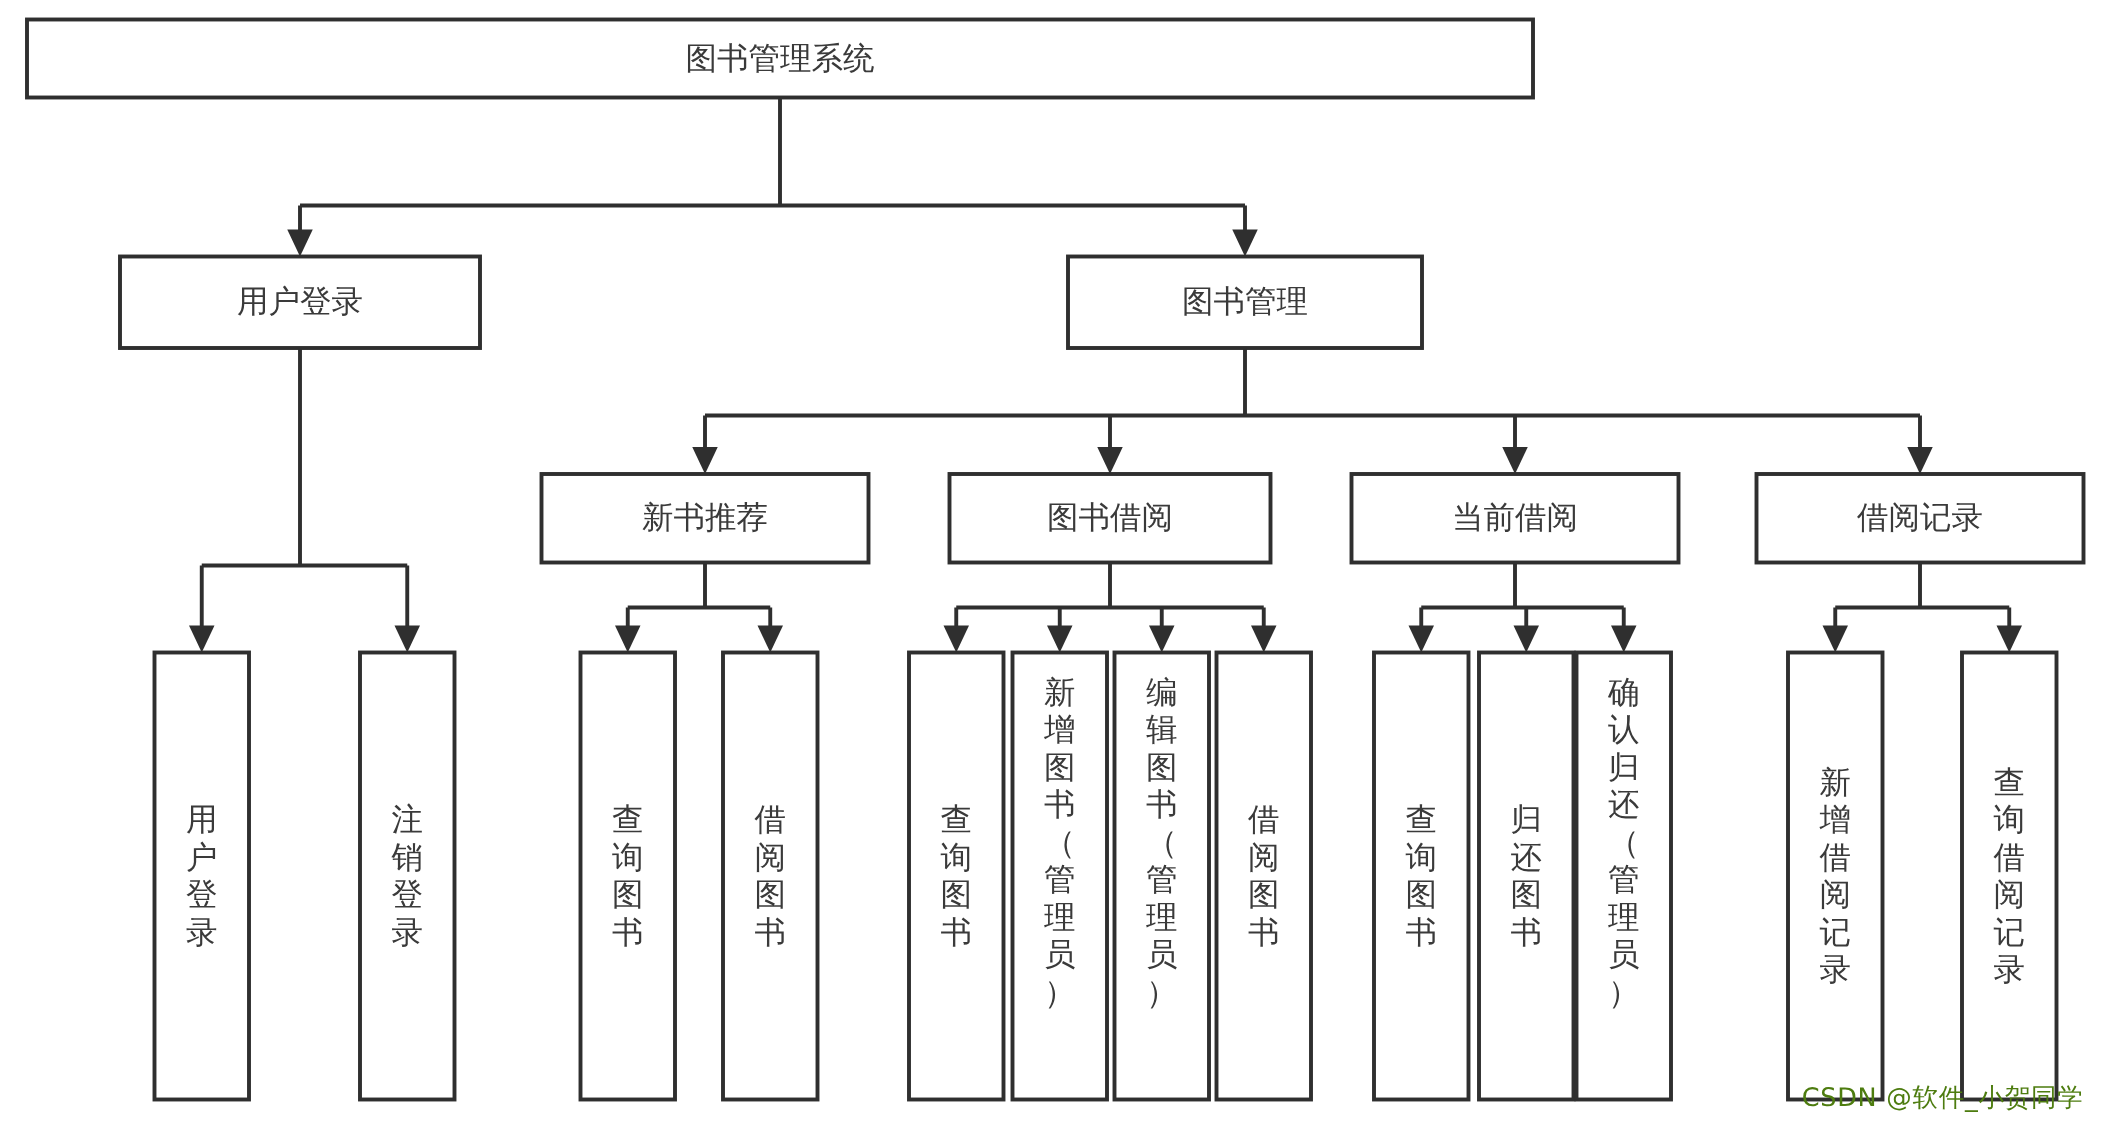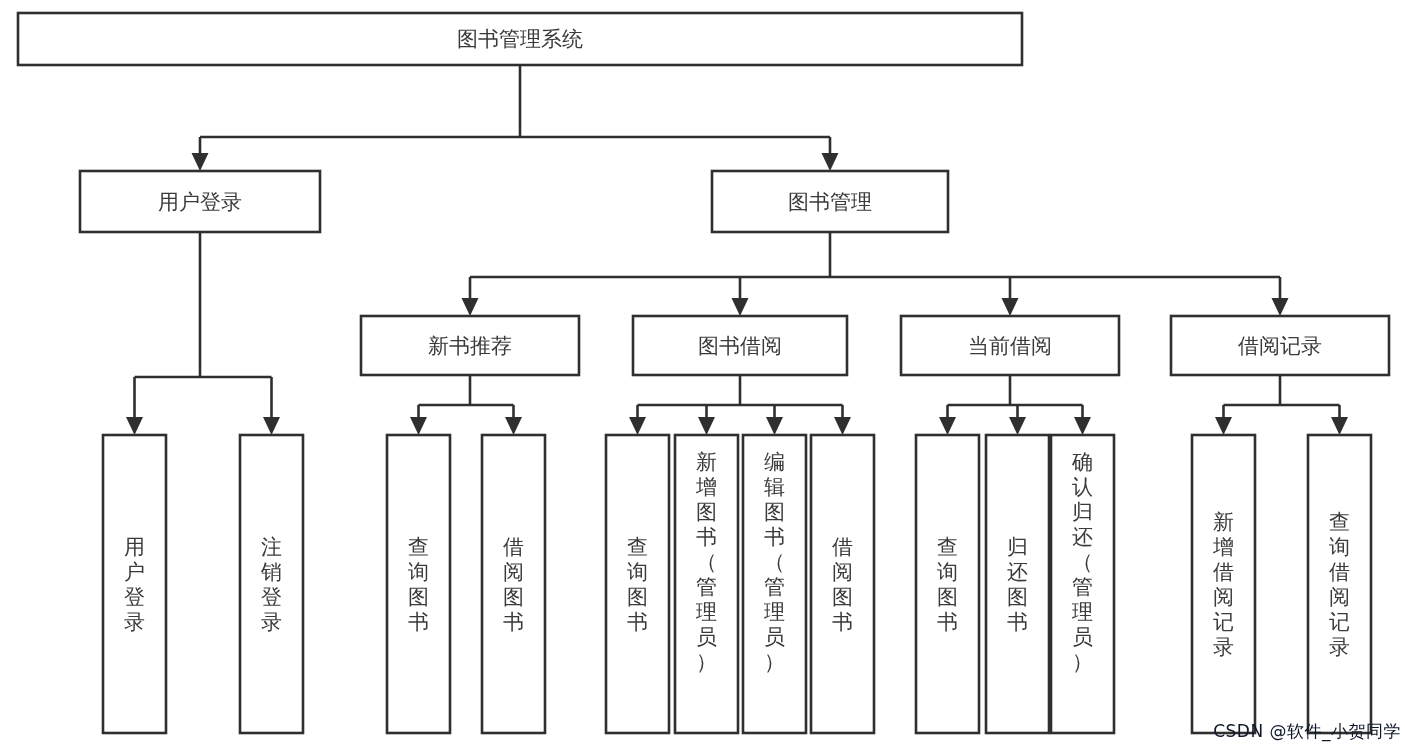--- a/index.html
+++ b/index.html
@@ -44,24 +44,24 @@
     stroke-width: 2.6;
     fill: none;
     stroke-linecap: butt;
   }
   .arrow-head {
     fill: #2f2f2f;
     stroke: none;
   }
   .watermark {
     position: absolute;
-    right: 4px;
+    right: 16px;
     bottom: 4px;
     font-size: 17px;
-    color: #0f172a;
+    color: #4d7c0f;
     font-family: "DejaVu Sans", "Liberation Sans", sans-serif;
     white-space: nowrap;
     letter-spacing: 0.5px;
   }
 </style>
 </head>
 <body>
 
 <svg id="diagram" viewBox="0 0 1405 747">
   <g id="connectors">

